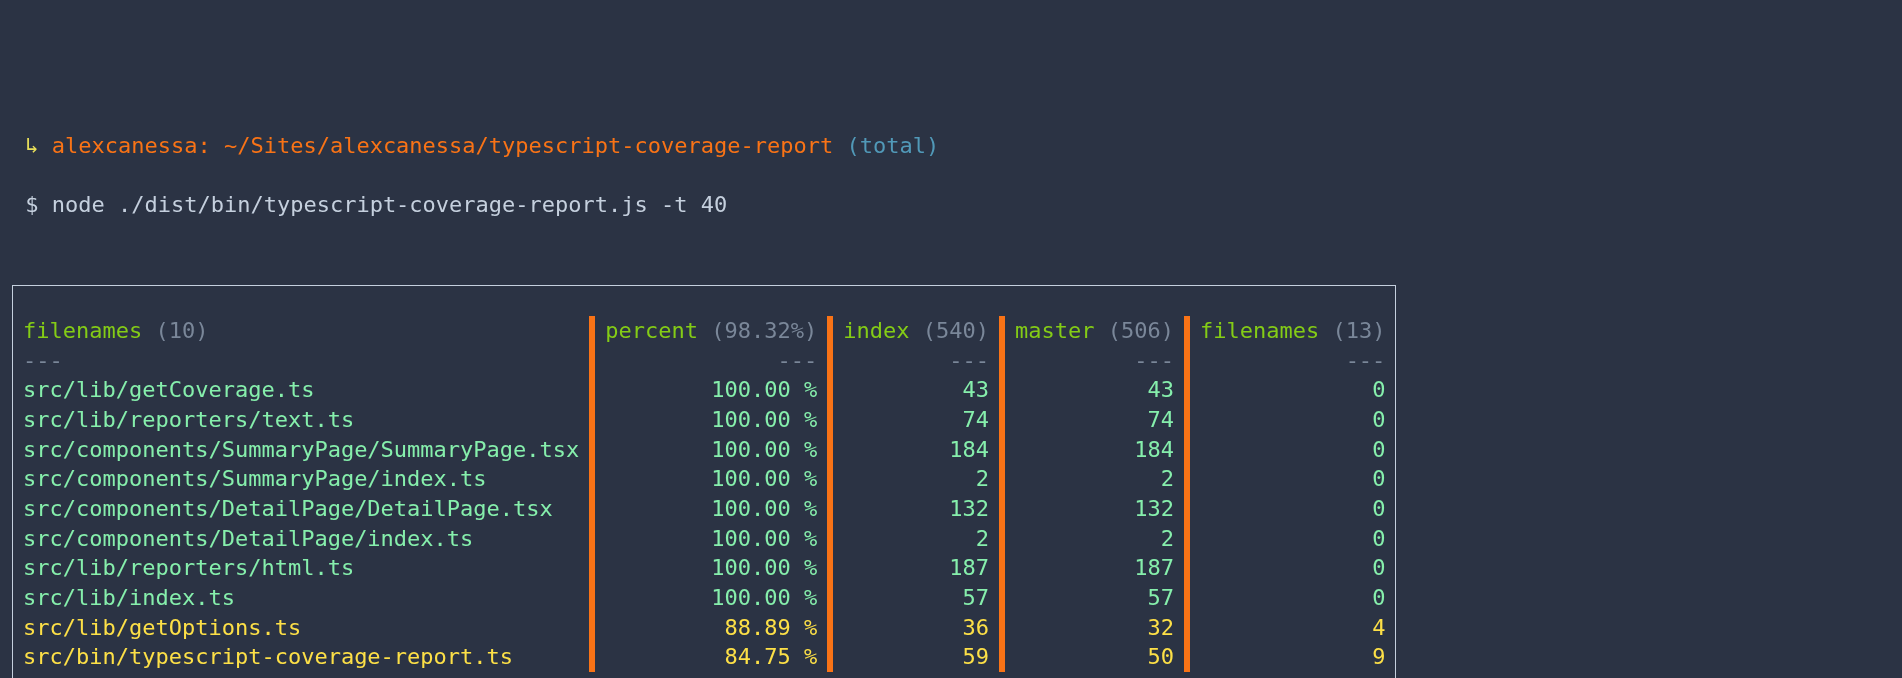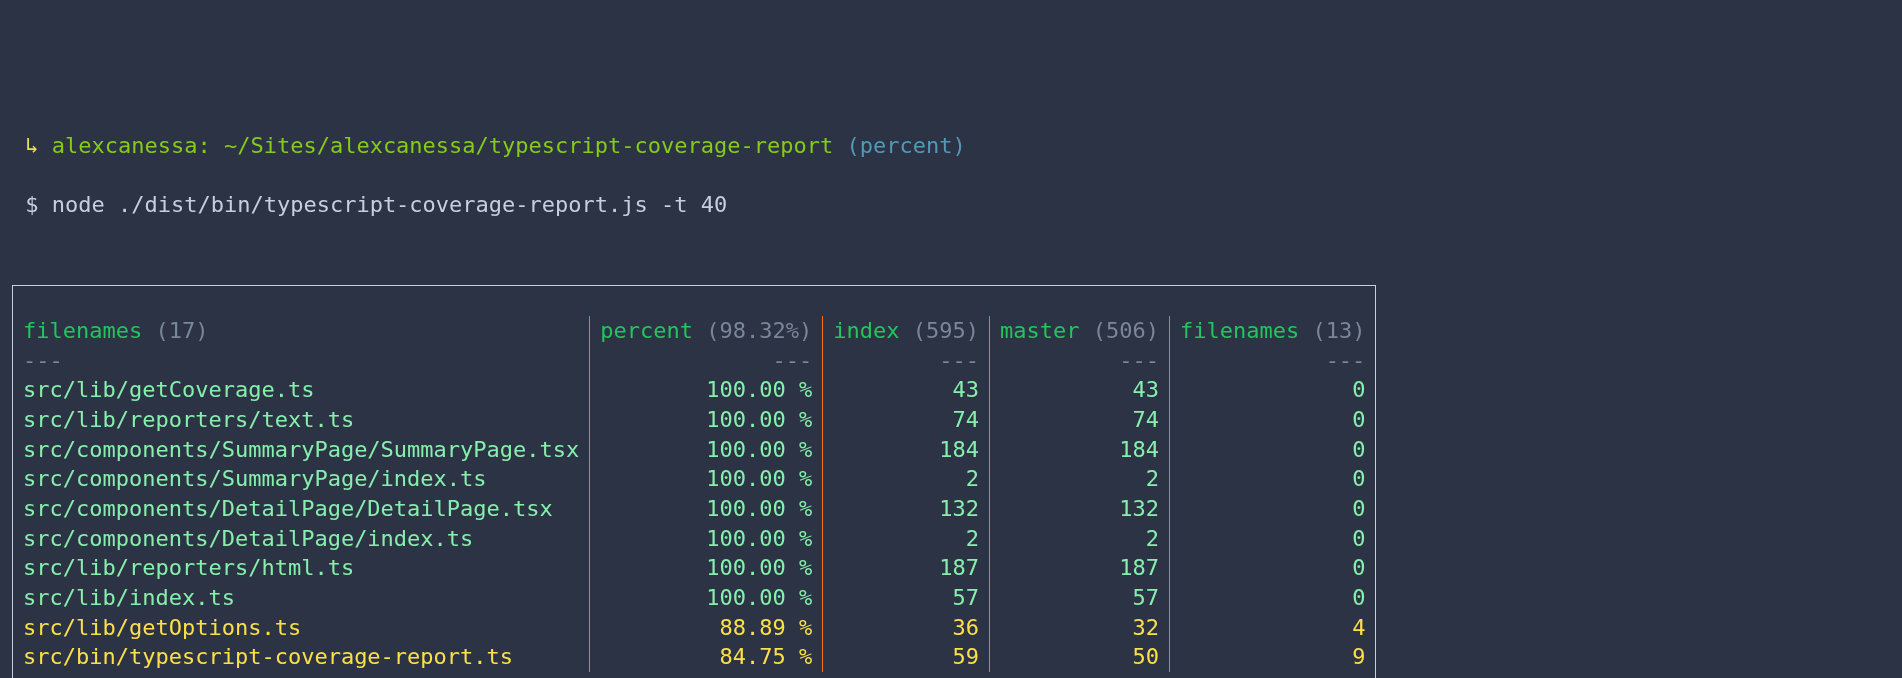--- a/index.html
+++ b/index.html
@@ -13,21 +13,21 @@
       font-size: 22px;
       color: #c5d0de;
       padding: 12px;
       white-space: pre;
       line-height: 1.35;
     }
     .arrow {
       color: #e8df5a;
     }
     .user-path {
-      color: #84cc16;
+      color: #f97316;
     }
     .branch {
       color: #5199b8;
     }
     .prompt {
       color: #c5d0de;
     }
     .command {
       color: #c5d0de;
     }
@@ -38,24 +38,24 @@
       display: inline-block;
     }
     table {
       border-collapse: collapse;
     }
     td {
       padding: 0 10px;
       vertical-align: top;
     }
     td.col-sep {
-      border-left: 1px solid #f97316;
+      border-left: 6px solid #f97316;
     }
     .header-label {
-      color: #22c55e;
+      color: #84cc16;
     }
     .header-summary {
       color: #7a8799;
     }
     .dashes {
       color: #7a8799;
     }
     .row-green {
       color: #86efac;
     }
@@ -64,31 +64,31 @@
     }
     .right {
       text-align: right;
     }
   </style>
 </head>
 <body>
 
 
 
-<div> <span class="arrow">↳</span> <span class="user-path">alexcanessa: ~/Sites/alexcanessa/typescript-coverage-report</span> <span class="branch">(percent)</span></div>
+<div> <span class="arrow">↳</span> <span class="user-path">alexcanessa: ~/Sites/alexcanessa/typescript-coverage-report</span> <span class="branch">(total)</span></div>
 <div> <span class="prompt">$</span> <span class="command">node ./dist/bin/typescript-coverage-report.js -t 40</span></div>
 
 <div class="table-wrapper">
 <table>
 <tbody><tr>
-<td><span class="header-label">filenames</span> <span class="header-summary">(17)</span>
+<td><span class="header-label">filenames</span> <span class="header-summary">(10)</span>
 <span class="dashes">---</span></td>
 <td class="col-sep right"><span class="header-label">percent</span> <span class="header-summary">(98.32%)</span>
 <span class="dashes">---</span></td>
-<td class="col-sep right"><span class="header-label">index</span> <span class="header-summary">(595)</span>
+<td class="col-sep right"><span class="header-label">index</span> <span class="header-summary">(540)</span>
 <span class="dashes">---</span></td>
 <td class="col-sep right"><span class="header-label">master</span> <span class="header-summary">(506)</span>
 <span class="dashes">---</span></td>
 <td class="col-sep right"><span class="header-label">filenames</span> <span class="header-summary">(13)</span>
 <span class="dashes">---</span></td>
 </tr>
 </tbody><tbody id="rows-body"><tr class="row-green"><td>src/lib/getCoverage.ts</td><td class="col-sep right">100.00 %</td><td class="col-sep right">43</td><td class="col-sep right">43</td><td class="col-sep right">0</td></tr><tr class="row-green"><td>src/lib/reporters/text.ts</td><td class="col-sep right">100.00 %</td><td class="col-sep right">74</td><td class="col-sep right">74</td><td class="col-sep right">0</td></tr><tr class="row-green"><td>src/components/SummaryPage/SummaryPage.tsx</td><td class="col-sep right">100.00 %</td><td class="col-sep right">184</td><td class="col-sep right">184</td><td class="col-sep right">0</td></tr><tr class="row-green"><td>src/components/SummaryPage/index.ts</td><td class="col-sep right">100.00 %</td><td class="col-sep right">2</td><td class="col-sep right">2</td><td class="col-sep right">0</td></tr><tr class="row-green"><td>src/components/DetailPage/DetailPage.tsx</td><td class="col-sep right">100.00 %</td><td class="col-sep right">132</td><td class="col-sep right">132</td><td class="col-sep right">0</td></tr><tr class="row-green"><td>src/components/DetailPage/index.ts</td><td class="col-sep right">100.00 %</td><td class="col-sep right">2</td><td class="col-sep right">2</td><td class="col-sep right">0</td></tr><tr class="row-green"><td>src/lib/reporters/html.ts</td><td class="col-sep right">100.00 %</td><td class="col-sep right">187</td><td class="col-sep right">187</td><td class="col-sep right">0</td></tr><tr class="row-green"><td>src/lib/index.ts</td><td class="col-sep right">100.00 %</td><td class="col-sep right">57</td><td class="col-sep right">57</td><td class="col-sep right">0</td></tr><tr class="row-red"><td>src/lib/getOptions.ts</td><td class="col-sep right">88.89 %</td><td class="col-sep right">36</td><td class="col-sep right">32</td><td class="col-sep right">4</td></tr><tr class="row-red"><td>src/bin/typescript-coverage-report.ts</td><td class="col-sep right">84.75 %</td><td class="col-sep right">59</td><td class="col-sep right">50</td><td class="col-sep right">9</td></tr></tbody>
 </table>
 </div>
 

